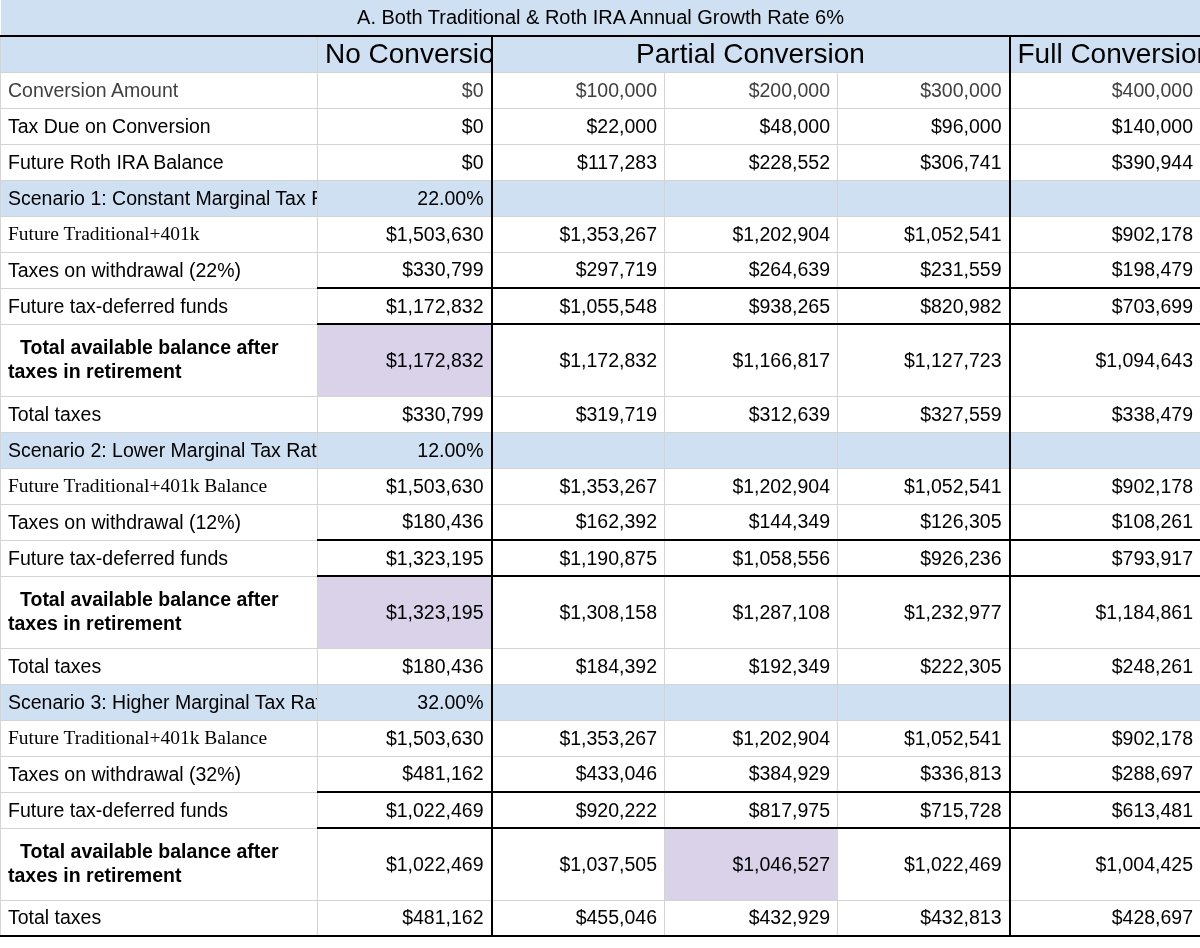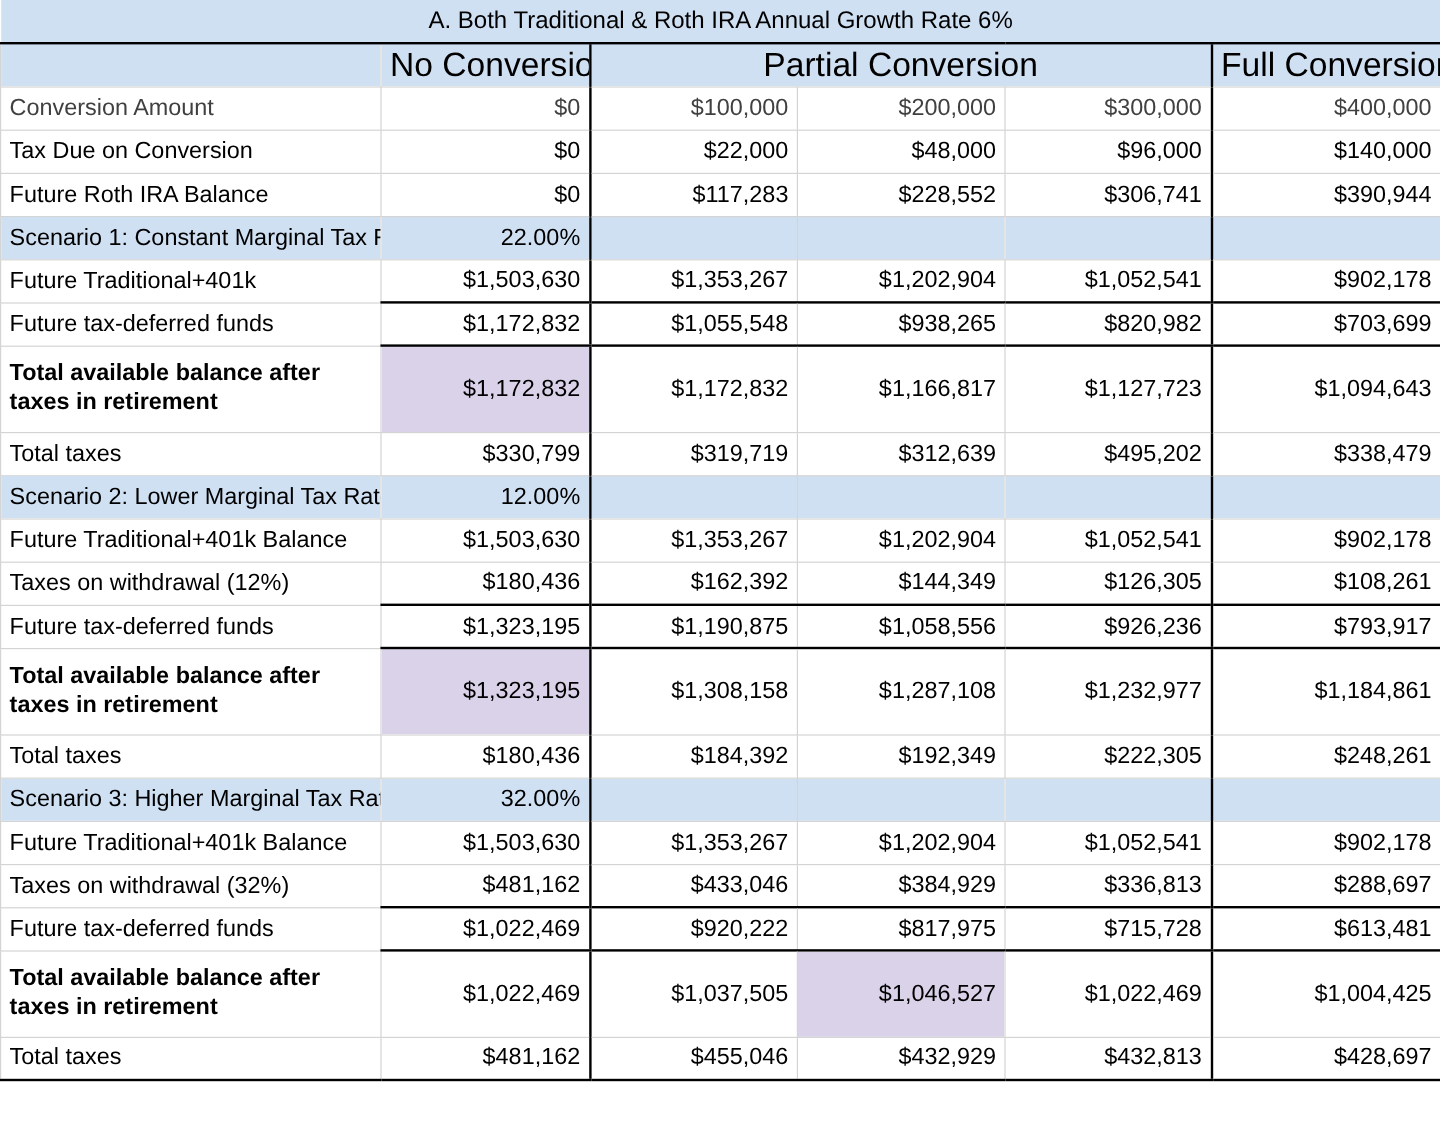--- a/index.html
+++ b/index.html
@@ -91,24 +91,25 @@
 
   
   .vl-left { border-left: 2px solid #000 !important; }
 
   
   .tall { height: 72px; }
   .tall .wrap {
     white-space: normal;
     line-height: 1.22;
     font-weight: bold;
+    margin-left: 12px;
   }
   .vbot { vertical-align: bottom; padding-bottom: 5px; }
 
-  .clip { overflow: hidden; text-overflow: clip; }
+  .clip { overflow: hidden; text-overflow: clip; font-family: Liberation Serif, serif; }
 </style>
 </head>
 <body>
 
 <div id="sheet">
 <table class="grid">
   <colgroup>
     <col class="c-label">
         <col class="c-noconv">
         <col class="c-p1">
@@ -168,20 +169,28 @@
 
   <tr>
     <td class="lbl clip">Future Traditional+401k</td>
     <td class="num">$1,503,630</td>
     <td class="num vl-left">$1,353,267</td>
     <td class="num">$1,202,904</td>
     <td class="num">$1,052,541</td>
     <td class="num vl-left">$902,178</td>
   </tr>
 
+  <tr>
+    <td class="lbl">Taxes on withdrawal (22%)</td>
+    <td class="num">$330,799</td>
+    <td class="num vl-left">$297,719</td>
+    <td class="num">$264,639</td>
+    <td class="num">$231,559</td>
+    <td class="num vl-left">$198,479</td>
+  </tr>
 
   <tr>
     <td class="lbl-b">Future tax-deferred funds</td>
     <td class="num-b tb-top tb-bot">$1,172,832</td>
     <td class="num-b vl-left tb-top tb-bot">$1,055,548</td>
     <td class="num-b tb-top tb-bot">$938,265</td>
     <td class="num-b tb-top tb-bot">$820,982</td>
     <td class="num-b vl-left tb-top tb-bot">$703,699</td>
   </tr>
 
@@ -192,21 +201,21 @@
     <td class="num-b vbot">$1,166,817</td>
     <td class="num-b vbot">$1,127,723</td>
     <td class="num-b vl-left vbot">$1,094,643</td>
   </tr>
 
   <tr>
     <td class="lbl-b">Total taxes</td>
     <td class="num-b">$330,799</td>
     <td class="num-b vl-left">$319,719</td>
     <td class="num-b">$312,639</td>
-    <td class="num-b">$495,202</td>
+    <td class="num-b">$327,559</td>
     <td class="num-b vl-left">$338,479</td>
   </tr>
 
   <tr>
     <td class="scen">Scenario 2: Lower Marginal Tax Rate</td>
     <td class="scen-val">12.00%</td>
     <td class="scen-blank vl-left"></td>
     <td class="scen-blank"></td>
     <td class="scen-blank"></td>
     <td class="scen-blank vl-left"></td>

